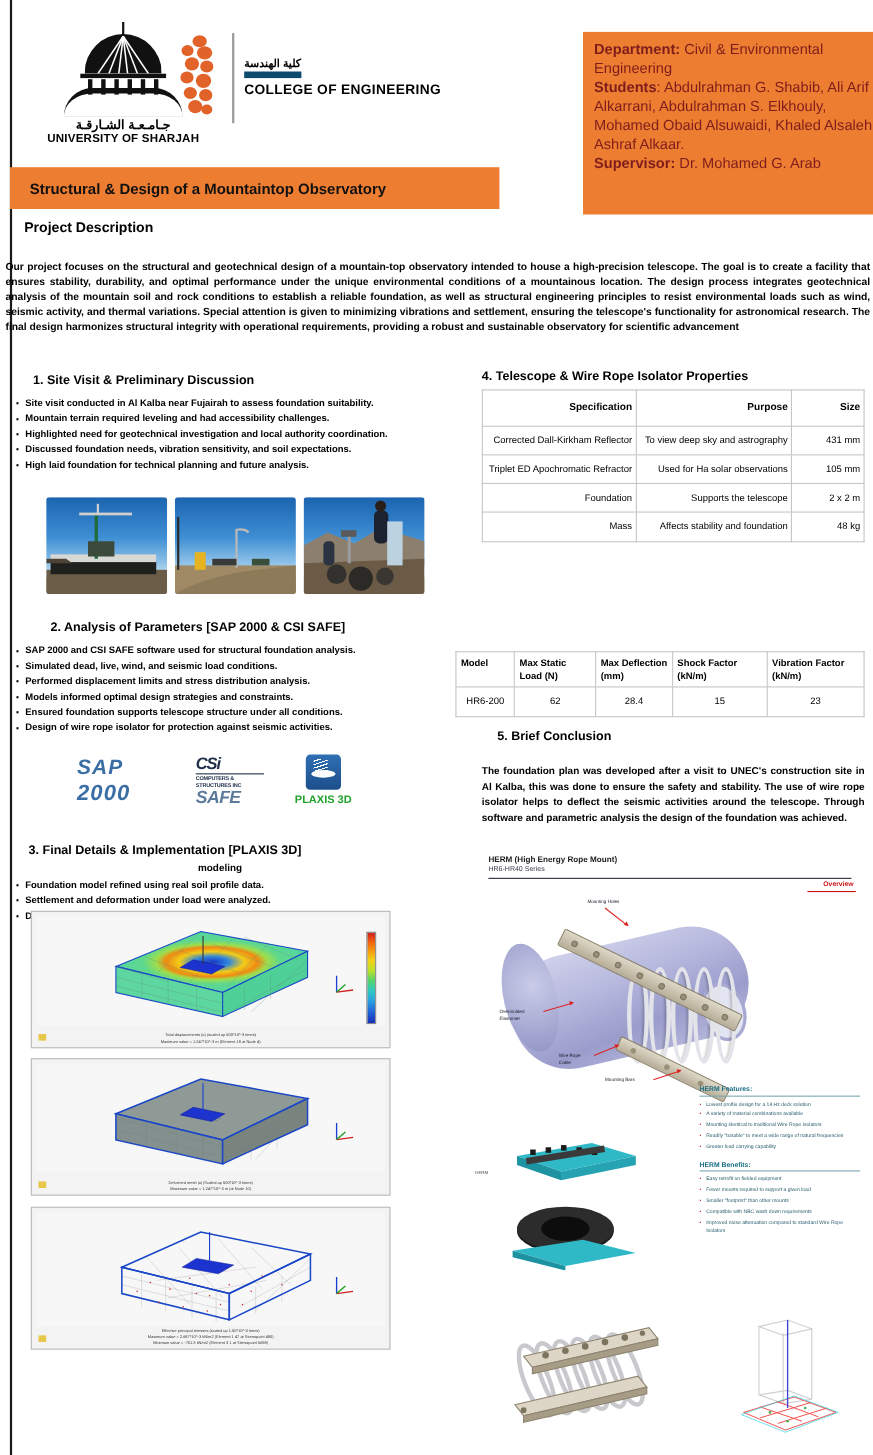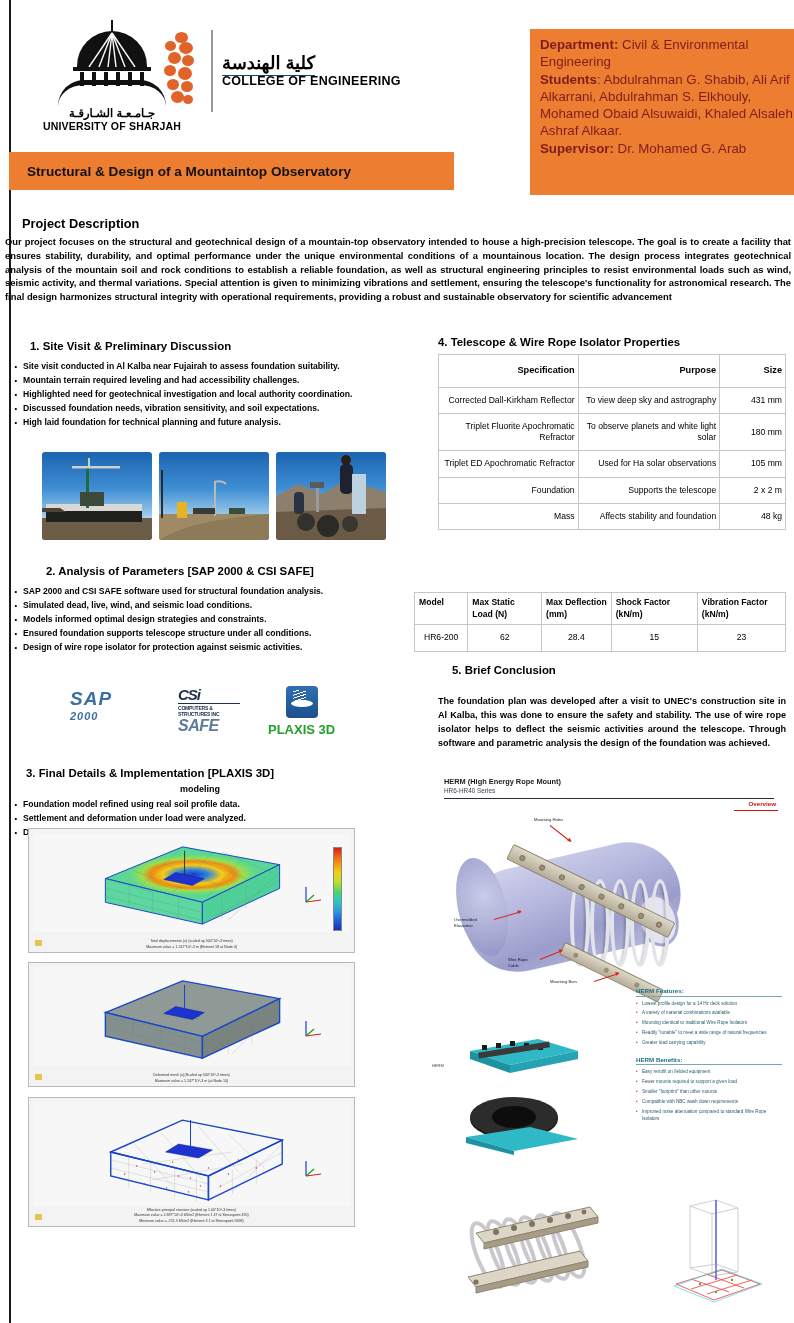--- a/index.html
+++ b/index.html
@@ -54,22 +54,22 @@
   }
 
   .coe-mark { position: absolute; left: 163px; top: 32px; width: 40px; height: 78px; }
   .coe-mark .blob {
     position: absolute; background: #E2632A; border-radius: 50%;
   }
   .coe-divider {
     position: absolute; left: 211px; top: 30px; width: 2px; height: 82px; background: #9a9a9a;
   }
   .coe-ar {
-    position: absolute; left: 222px; top: 52px; font-size: 18px; font-weight: bold;
-    direction: rtl; border-bottom: 1px solid #0c4a6e; padding-bottom: 1px;
+    position: absolute; left: 222px; top: 52px; font-size: 10px; font-weight: bold;
+    direction: rtl; border-bottom: 6px solid #0c4a6e; padding-bottom: 1px;
   }
   .coe-en {
     position: absolute; left: 222px; top: 74px; font-size: 12.5px; font-weight: bold;
     letter-spacing: .3px;
   }
 
   
   .info-box {
     position: absolute; left: 530px; top: 29px; width: 276px; height: 166px;
     background: #ED7D31; padding: 7px 9px 6px 10px;
@@ -82,21 +82,21 @@
     position: absolute; left: 9px; top: 152px; width: 445px; height: 38px;
     background: #ED7D31;
     display: flex; align-items: center;
   }
   .title-band span {
     padding-left: 18px; font-size: 13.6px; font-weight: bold; color: #111;
   }
 
   
   .pd-heading {
-    position: absolute; left: 22px; top: 216px;
+    position: absolute; left: 22px; top: 199px;
     font-size: 12.8px; font-weight: bold;
   }
   .pd-body {
     position: absolute; left: 5px; top: 235px; width: 786px;
     font-size: 9.4px; font-weight: bold; line-height: 1.47;
     text-align: justify; text-justify: inter-word;
   }
 
   
   .sec-title { font-size: 11.4px; font-weight: bold; }
@@ -115,39 +115,39 @@
   .photos { position: absolute; left: 42px; top: 452px; width: 345px; height: 88px; display: flex; gap: 7px; }
   .photo { width: 110px; height: 88px; border-radius: 3px; overflow: hidden; position: relative; }
   .sky { position: absolute; inset: 0; background: linear-gradient(#1b64b0 0%, #3f8fd4 42%, #8fc2e8 68%, #cfe3f0 82%, #9d8f74 82.1%, #7b6a52 100%); }
 
   .s2-title { position: absolute; left: 46px; top: 565px; }
   .s2-list  { position: absolute; left: 12px; top: 585px; width: 400px; }
 
   .logos { position: absolute; left: 60px; top: 688px; width: 300px; height: 52px; }
   .sap { position: absolute; left: 10px; top: 0; color: #3A6EA5; font-style: italic; font-weight: bold; }
   .sap .l1 { font-size: 19px; letter-spacing: 1px; }
-  .sap .l2 { font-size: 11px; letter-spacing: 1px; }
+  .sap .l2 { font-size: 20px; letter-spacing: 1px; }
   .csi { position: absolute; left: 118px; top: -2px; color: #20304A; font-weight: bold; }
   .csi .l1 { font-size: 15px; font-style: italic; letter-spacing: -1px; }
   .csi .l2 { font-size: 5px; letter-spacing: -.2px; border-top: 1px solid #20304A; padding-top: 1px; width: 62px;}
   .csi .l3 { font-size: 16px; font-style: italic; color: #5C7A99; letter-spacing: -.5px; }
   .plaxis { position: absolute; left: 208px; top: -2px; }
   .plaxis .sq {
     width: 32px; height: 32px; margin: 0 auto; border-radius: 4px;
     background: linear-gradient(#2f6fb3,#1d4f8c); position: relative; overflow: hidden;
   }
   .plaxis .sq:after {
     content: ""; position: absolute; left: 5px; top: 14px; width: 22px; height: 7px;
     background: #ffffff; border-radius: 50%;
   }
   .plaxis .sq:before {
     content: ""; position: absolute; left: 7px; top: 4px; width: 13px; height: 11px;
     background: repeating-linear-gradient(-18deg,#fff 0 1px,transparent 1px 3px);
   }
-  .plaxis .cap { font-size: 13px; font-weight: bold; color: #22A12B; margin-top: 4px; text-align: center; }
+  .plaxis .cap { font-size: 10px; font-weight: bold; color: #22A12B; margin-top: 4px; text-align: center; }
 
   .s3-title { position: absolute; left: 26px; top: 767px; }
   .s3-sub   { position: absolute; left: 0; top: 784px; width: 400px; text-align: center;
               font-size: 9px; font-weight: bold; }
   .s3-list  { position: absolute; left: 12px; top: 798px; width: 400px; }
 
   
   .fig { position: absolute; left: 28px; width: 327px; border: 1px solid #b9b9b9; background: #f3f3f3; }
   .fig1 { top: 828px; height: 125px; }
   .fig2 { top: 962px; height: 125px; }
@@ -378,20 +378,21 @@
         <rect x="40" y="34" width="3" height="26" fill="#9a9a9a"></rect>
         <rect x="34" y="30" width="14" height="6" fill="#5a5a5a"></rect>
       </svg>
     </div>
   </div>
 
   <div class="sec-title s2-title">2. Analysis of Parameters [SAP 2000 &amp; CSI SAFE]</div>
   <ul class="bullets s2-list">
     <li>SAP 2000 and CSI SAFE software used for structural foundation analysis.</li>
     <li>Simulated dead, live, wind, and seismic load conditions.</li>
+    <li>Performed displacement limits and stress distribution analysis.</li>
     <li>Models informed optimal design strategies and constraints.</li>
     <li>Ensured foundation supports telescope structure under all conditions.</li>
     <li>Design of wire rope isolator for protection against seismic activities.</li>
   </ul>
 
   <div class="logos">
     <div class="sap">
       <div class="l1">SAP</div>
       <div class="l2">2000</div>
     </div>
@@ -538,25 +539,20 @@
         <th>Specification</th>
         <th>Purpose</th>
         <th>Size</th>
       </tr>
     </thead>
     <tbody>
       <tr>
         <td class="c1">Corrected Dall-Kirkham Reflector</td>
         <td class="c2">To view deep sky and astrography</td>
         <td class="c3">431 mm</td>
-      </tr>
-      <tr>
-        <td class="c1">Triplet Fluorite Apochromatic Refractor</td>
-        <td class="c2">To observe planets and white light solar</td>
-        <td class="c3">180 mm</td>
       </tr>
       <tr>
         <td class="c1">Triplet ED Apochromatic Refractor</td>
         <td class="c2">Used for Ha solar observations</td>
         <td class="c3">105 mm</td>
       </tr>
       <tr>
         <td class="c1">Foundation</td>
         <td class="c2">Supports the telescope</td>
         <td class="c3">2 x 2 m</td>

